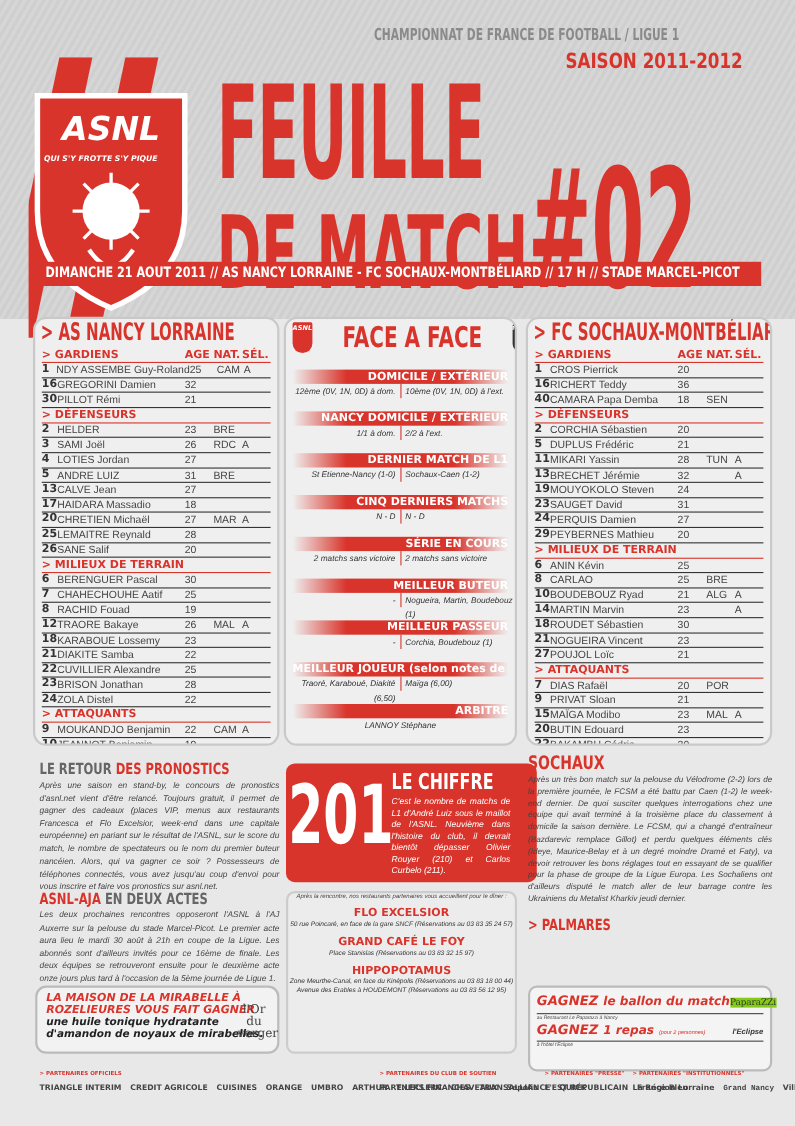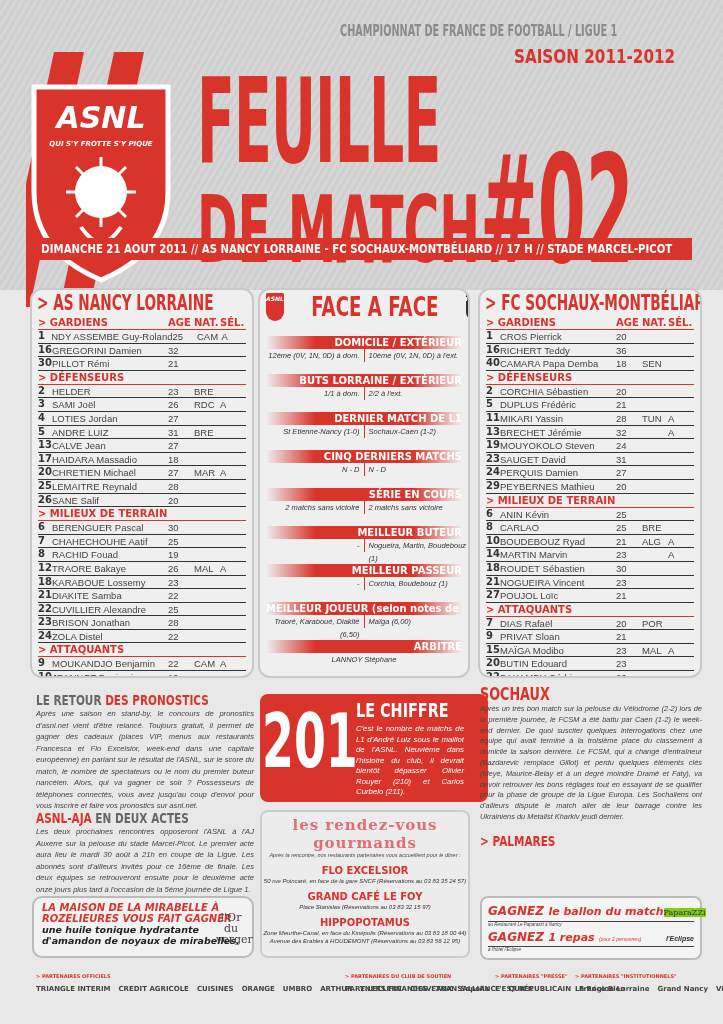--- a/index.html
+++ b/index.html
@@ -38,21 +38,21 @@
 <div class="hdr">
   <svg class="crest" viewBox="0 0 150 260">
     <rect x="28" y="0" width="30" height="255" fill="#d9342b" transform="skewX(-12)"></rect>
     <rect x="88" y="0" width="30" height="255" fill="#d9342b" transform="skewX(-12)"></rect>
     <path d="M8 35 L142 35 L142 140 Q142 200 75 228 Q8 200 8 140 Z" fill="#d9342b" stroke="#fff" stroke-width="5"></path>
     <circle cx="75" cy="140" r="26" fill="#fff"></circle>
     <path d="M40 140 L110 140 M75 105 L75 175 M50 115 L100 165 M100 115 L50 165" stroke="#fff" stroke-width="3"></path>
     <path d="M55 175 Q75 205 95 175" fill="none" stroke="#fff" stroke-width="4"></path>
   </svg>
   <div style="position:absolute;left:40px;top:100px;width:122px;text-align:center;font:italic 900 30px 'DejaVu Sans',sans-serif;color:#fff">ASNL</div>
-  <div style="position:absolute;left:40px;top:140px;width:122px;text-align:center;font:italic bold 7px 'DejaVu Sans',sans-serif;color:#fff">QUI S'Y FROTTE S'Y PIQUE</div>
+  <div style="position:absolute;left:40px;top:140px;width:122px;text-align:left;font:italic bold 7px 'DejaVu Sans',sans-serif;color:#fff">QUI S'Y FROTTE S'Y PIQUE</div>
   <div class="champ">CHAMPIONNAT DE FRANCE DE FOOTBALL / LIGUE 1</div>
   <div class="saison">SAISON 2011-2012</div>
   <div class="t1">FEUILLE</div>
   <div class="t2">DE MATCH</div>
   <div class="t3">#02</div>
   <div class="band"><span>DIMANCHE 21 AOUT 2011 // AS NANCY LORRAINE - FC SOCHAUX-MONTBÉLIARD // 17 H // STADE MARCEL-PICOT</span></div>
 </div>
 
 <div class="panel" style="left:30px;top:288px;width:224px;height:390px">
   <div class="ptitle">&gt; AS NANCY LORRAINE</div>
@@ -241,21 +241,21 @@
     <div style="width:24px;height:28px;background:#d9342b;border-radius:2px 2px 12px 12px;color:#fff;font:italic bold 6px 'DejaVu Sans',sans-serif;text-align:center;line-height:12px">ASNL</div>
     <div style="flex:1;font:900 26px 'DejaVu Sans',sans-serif;color:#d9342b;transform:scaleX(.7);white-space:nowrap;text-align:center">FACE A FACE</div>
     <div style="width:22px;height:26px;background:#333;border-radius:3px 3px 10px 10px;color:#fff;font:bold 5px 'DejaVu Sans',sans-serif;text-align:center;line-height:10px">FCSM</div>
   </div>
   <div id="face-stats">
       <div class="fbar">DOMICILE / EXTÉRIEUR</div>
       <div class="frow">
         <span class="l">12ème (0V, 1N, 0D) à dom.</span>
         <span class="r">10ème (0V, 1N, 0D) à l'ext.</span>
       </div>
-      <div class="fbar">BUTS LORRAINE / EXTÉRIEUR</div>
+      <div class="fbar">NANCY DOMICILE / EXTÉRIEUR</div>
       <div class="frow">
         <span class="l">1/1 à dom.</span>
         <span class="r">2/2 à l'ext.</span>
       </div>
       <div class="fbar">DERNIER MATCH DE L1</div>
       <div class="frow">
         <span class="l">St Etienne-Nancy (1-0)</span>
         <span class="r">Sochaux-Caen (1-2)</span>
       </div>
       <div class="fbar">CINQ DERNIERS MATCHS</div>
@@ -513,40 +513,39 @@
   <div style="position:absolute;right:6px;top:14px;width:30px;font:11px 'DejaVu Serif',serif;color:#444;text-align:center;line-height:11px">l'Or du verger</div>
 </div>
 
 <div style="position:absolute;left:260px;top:694px;width:228px;height:108px;background:#d9342b;border-radius:8px;color:#fff">
   <div style="position:absolute;left:2px;top:10px;font:900 74px 'DejaVu Sans',sans-serif;transform:scaleX(.62);transform-origin:left;line-height:1">201</div>
   <div style="position:absolute;left:96px;top:4px;font:900 20px 'DejaVu Sans',sans-serif;transform:scaleX(.72);transform-origin:left;white-space:nowrap">LE CHIFFRE</div>
   <div style="position:absolute;left:96px;top:30px;width:108px;font:italic 7.8px 'Liberation Sans',sans-serif;line-height:10.5px;text-align:justify">C'est le nombre de matchs de L1 d'André Luiz sous le maillot de l'ASNL. Neuvième dans l'histoire du club, il devrait bientôt dépasser Olivier Rouyer (210) et Carlos Curbelo (211).</div>
 </div>
 
 <div style="position:absolute;left:260px;top:810px;width:210px;height:148px;background:#ececec;border:2px solid #ccc;border-radius:8px;text-align:center">
-  <div style="font:bold 15px 'DejaVu Serif',serif;color:#e07070;letter-spacing:1px;margin-top:4px">les rendez-vous gourmands</div>
   <div style="font:italic 5.5px 'Liberation Sans',sans-serif;color:#444">Après la rencontre, nos restaurants partenaires vous accueillent pour le dîner :</div>
   <div id="gourmands-list">
       <div style="font: bold 10px &quot;DejaVu Sans&quot;, sans-serif; color: rgb(217, 52, 43); margin-top: 7px;">FLO EXCELSIOR</div>
       <div style="font: italic 6px &quot;Liberation Sans&quot;, sans-serif; color: rgb(51, 51, 51); margin-top: 2px;">50 rue Poincaré, en face de la gare SNCF (Réservations au 03 83 35 24 57)</div>
       <div style="font: bold 10px &quot;DejaVu Sans&quot;, sans-serif; color: rgb(217, 52, 43); margin-top: 7px;">GRAND CAFÉ LE FOY</div>
       <div style="font: italic 6px &quot;Liberation Sans&quot;, sans-serif; color: rgb(51, 51, 51); margin-top: 2px;">Place Stanislas (Réservations au 03 83 32 15 97)</div>
       <div style="font: bold 10px &quot;DejaVu Sans&quot;, sans-serif; color: rgb(217, 52, 43); margin-top: 7px;">HIPPOPOTAMUS</div>
       <div style="font: italic 6px &quot;Liberation Sans&quot;, sans-serif; color: rgb(51, 51, 51); margin-top: 2px;">Zone Meurthe-Canal, en face du Kinépolis (Réservations au 03 83 18 00 44)</div>
       <div style="font: italic 6px &quot;Liberation Sans&quot;, sans-serif; color: rgb(51, 51, 51); margin-top: 2px;">Avenue des Erables à HOUDEMONT (Réservations au 03 83 56 12 95)</div>
     </div>
 </div>
 
 <div style="position:absolute;left:480px;top:684px;width:222px">
   <h3 class="red" style="font-size:17px">SOCHAUX</h3>
   <p class="par" style="font-size:7.4px;line-height:10.8px">Après un très bon match sur la pelouse du Vélodrome (2-2) lors de la première journée, le FCSM a été battu par Caen (1-2) le week-end dernier. De quoi susciter quelques interrogations chez une équipe qui avait terminé à la troisième place du classement à domicile la saison dernière. Le FCSM, qui a changé d'entraîneur (Bazdarevic remplace Gillot) et perdu quelques éléments clés (Ideye, Maurice-Belay et à un degré moindre Dramé et Faty), va devoir retrouver les bons réglages tout en essayant de se qualifier pour la phase de groupe de la Ligue Europa. Les Sochaliens ont d'ailleurs disputé le match aller de leur barrage contre les Ukrainiens du Metalist Kharkiv jeudi dernier.</p>
   <h3 class="red" style="margin-top:10px">&gt; PALMARES</h3>
 </div>
 
-<div style="position:absolute;left:480px;top:896px;width:222px;height:64px;border:2px solid #bbb;border-radius:8px;background:#f4f4f4;padding:3px 6px">
+<div style="position:absolute;left:480px;top:896px;width:222px;height:78px;border:2px solid #bbb;border-radius:8px;background:#f4f4f4;padding:3px 6px">
   <div style="display:flex;align-items:baseline;border-bottom:1px solid #444;padding-bottom:2px">
     <span style="font:italic bold 12px 'DejaVu Sans',sans-serif;color:#d9342b">GAGNEZ</span>&nbsp;
     <span style="font:italic bold 11px 'DejaVu Sans',sans-serif;color:#d9342b;flex:1;white-space:nowrap">le ballon du match</span>
     <span style="font:8px 'DejaVu Serif',serif;color:#333;background:#84cc16">PaparaZZi</span>
   </div>
   <div style="font:italic 4.5px 'Liberation Sans',sans-serif;color:#444">au Restaurant Le Paparazzi à Nancy</div>
   <div style="display:flex;align-items:baseline;border-bottom:1px solid #444;padding-bottom:1px">
     <span style="font:italic bold 12px 'DejaVu Sans',sans-serif;color:#d9342b">GAGNEZ</span>&nbsp;
     <span style="font:italic bold 11px 'DejaVu Sans',sans-serif;color:#d9342b">1 repas</span>&nbsp;
     <span style="font:italic 5px 'Liberation Sans',sans-serif;color:#d9342b;flex:1">(pour 2 personnes)</span>
@@ -555,13 +554,13 @@
   <div style="font:italic 4.5px 'Liberation Sans',sans-serif;color:#444">à l'hôtel l'Eclipse</div>
 </div>
 
 <div class="lbl" style="left:36px">&gt; PARTENAIRES OFFICIELS</div>
 <div class="logos" id="logos-off" style="left:36px"><span style="margin-right: 8px; display: inline-block;">TRIANGLE INTERIM</span><span style="margin-right: 8px; display: inline-block;">CREDIT AGRICOLE</span><span style="margin-right: 8px; display: inline-block;">CUISINES</span><span style="margin-right: 8px; display: inline-block;">ORANGE</span><span style="margin-right: 8px; display: inline-block;">UMBRO</span><span style="margin-right: 8px; display: inline-block;">ARTHUR</span><span style="margin-right: 8px; display: inline-block;">E.LECLERC</span><span style="margin-right: 8px; display: inline-block;">CHAVEAUX</span><span style="margin-right: 8px; display: inline-block;">Sepolis</span></div>
 <div class="lbl" style="left:345px">&gt; PARTENAIRES DU CLUB DE SOUTIEN</div>
 <div class="logos" id="logos-sou" style="left:345px"><span style="margin-right: 8px; display: inline-block;">PARTNERS FINANCES</span><span style="margin-right: 8px; display: inline-block;">TRANSALLIANCE</span><span style="margin-right: 8px; display: inline-block;">QUICK</span></div>
 <div class="lbl" style="left:495px">&gt; PARTENAIRES "PRESSE"</div>
 <div class="logos" id="logos-pre" style="left:495px"><span style="margin-right: 8px; display: inline-block;">L'EST RÉPUBLICAIN</span><span style="margin-right: 8px; display: inline-block;">France Bleu</span></div>
 <div class="lbl" style="left:575px">&gt; PARTENAIRES "INSTITUTIONNELS"</div>
-<div class="logos" id="logos-ins" style="left:575px"><span style="margin-right: 8px; display: inline-block;">La Région Lorraine</span><span style="margin-right: 8px; display: inline-block;">Grand Nancy</span><span style="margin-right: 8px; display: inline-block;">Ville de Nancy</span></div>
+<div class="logos" id="logos-ins" style="left:575px"><span style="margin-right: 8px; display: inline-block;">La Région Lorraine</span><span style="margin-right: 8px; display: inline-block; font-family: Liberation Mono, monospace;">Grand Nancy</span><span style="margin-right: 8px; display: inline-block;">Ville de Nancy</span></div>
 
 </body></html>

